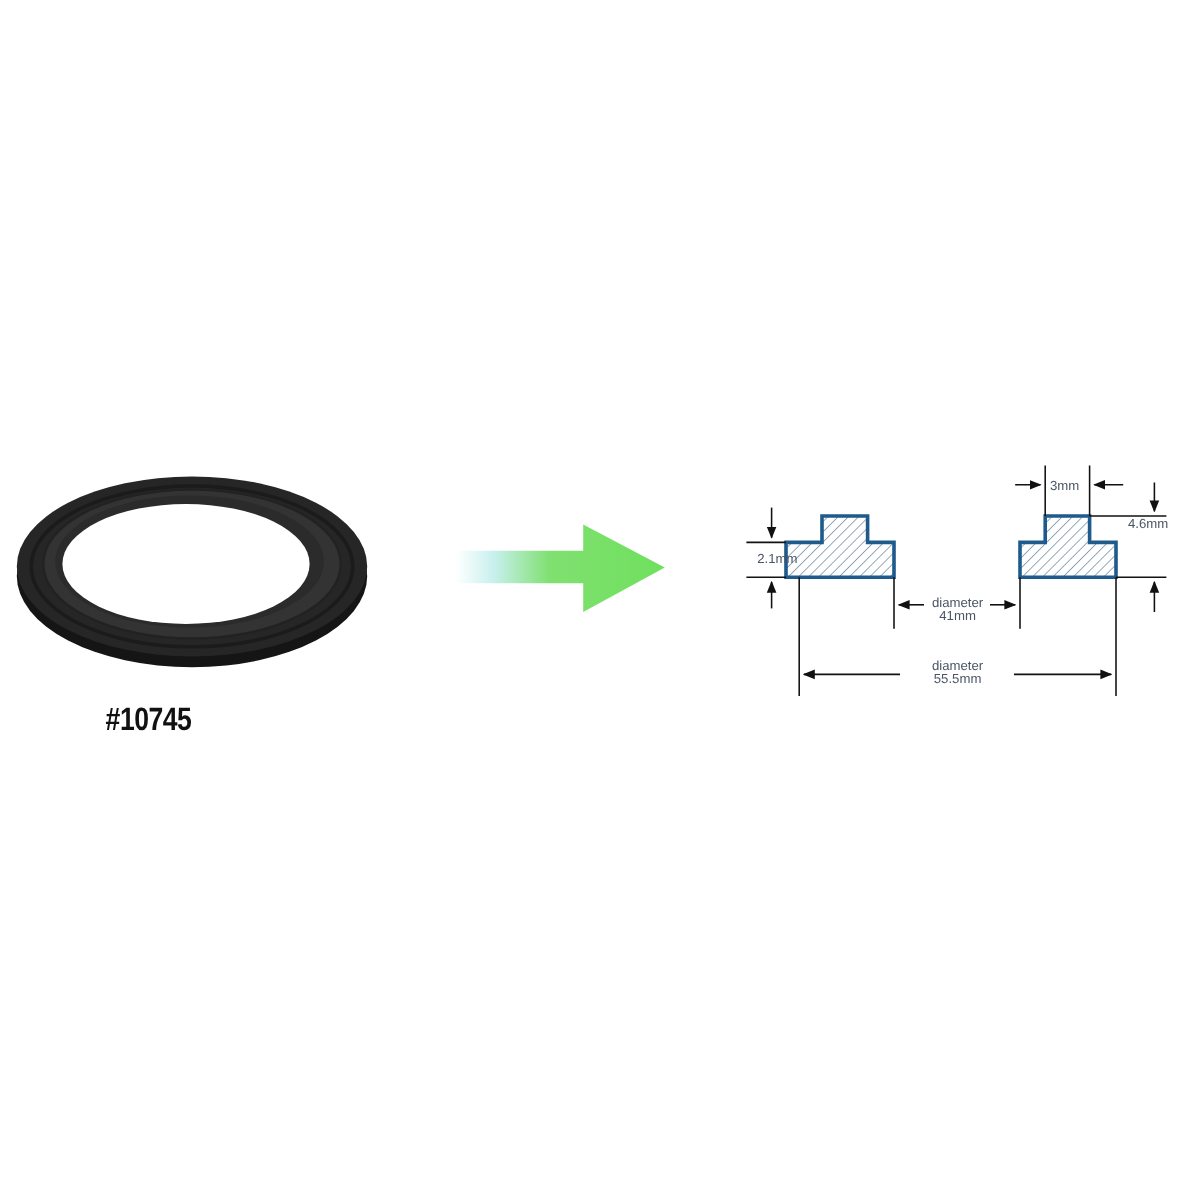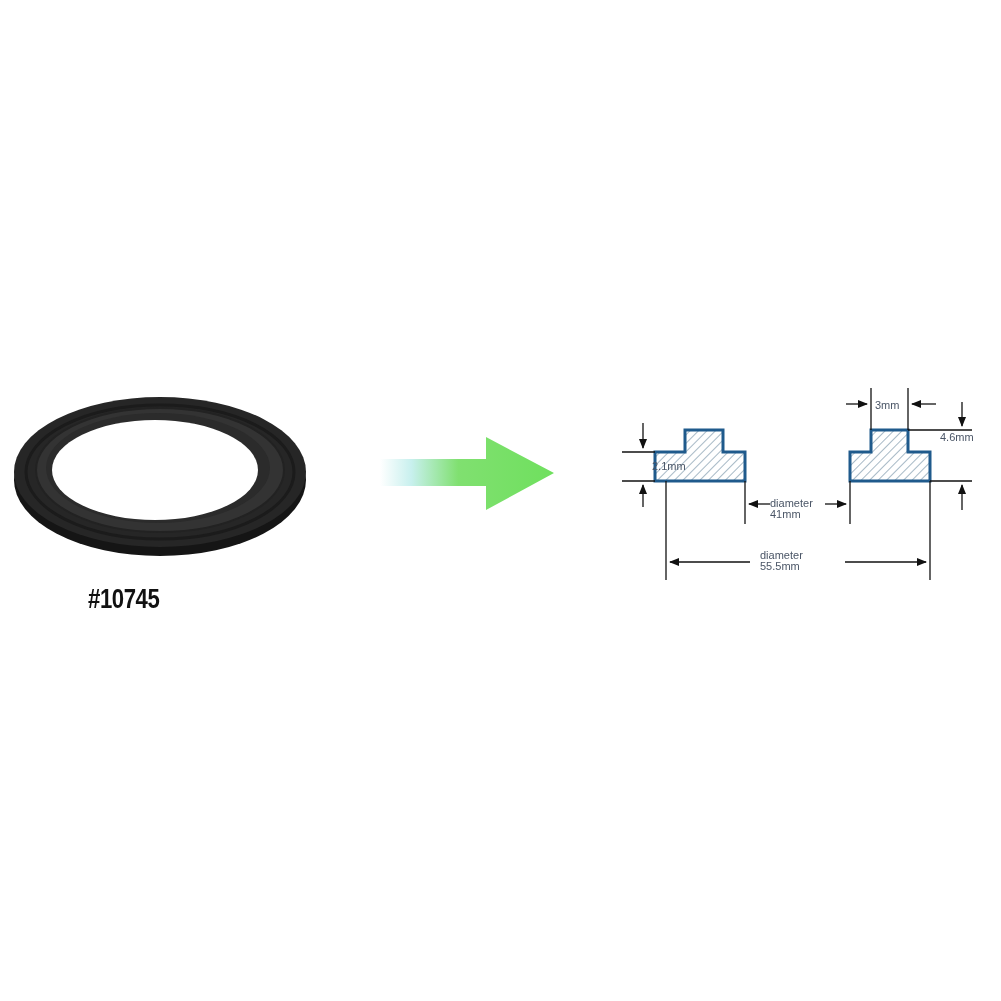--- a/index.html
+++ b/index.html
@@ -4,21 +4,21 @@
 <style>
   html, body { margin: 0; padding: 0; background: #ffffff; }
   body { width: 1001px; height: 1001px; position: relative; overflow: hidden;
          font-family: "Liberation Sans", sans-serif; }
   .abs { position: absolute; }
   svg { position: absolute; left: 0; top: 0; }
   .part-label { position: absolute; left: 88px; top: 584px; font-family: "Liberation Sans", sans-serif;
                 font-weight: bold; font-size: 27px; color: #111; letter-spacing: -0.5px;
                 transform: scaleX(0.82); transform-origin: left top; }
   .dim { position: absolute; font-family: "Liberation Sans", sans-serif; font-size: 11px; color: #4a5566;
-         line-height: 11px; text-align: left; white-space: nowrap; }
+         line-height: 11px; text-align: center; white-space: nowrap; }
 </style>
 </head>
 <body>
 
 <div class="abs" style="left:0;top:380px;width:320px;height:200px;">
   <svg width="320" height="200" viewBox="0 0 320 200">
     <defs>
       <radialGradient id="gk" cx="50%" cy="45%" r="60%">
         <stop offset="0%" stop-color="#3a3a3a"></stop>
         <stop offset="100%" stop-color="#1a1a1a"></stop>
@@ -99,21 +99,21 @@
       <line x1="962" y1="510" x2="962" y2="485" marker-end="url(#ah)"></line>
 
       <line x1="770" y1="504" x2="749" y2="504" marker-end="url(#ah)"></line>
       <line x1="825" y1="504" x2="846" y2="504" marker-end="url(#ah)"></line>
 
       <line x1="750" y1="562" x2="670" y2="562" marker-end="url(#ah)"></line>
       <line x1="845" y1="562" x2="926" y2="562" marker-end="url(#ah)"></line>
     </g>
   </svg>
 
-  <div class="dim" style="left:652px;top:461px;">2.1mm</div>
+  <div class="dim" style="left:631px;top:461px;">2.1mm</div>
   <div class="dim" style="left:875px;top:400px;">3mm</div>
   <div class="dim" style="left:940px;top:432px;">4.6mm</div>
   <div class="dim" style="left:770px;top:498px;width:56px;">
     <div>diameter</div>
     <div>41mm</div>
   </div>
   <div class="dim" style="left:760px;top:550px;width:76px;">
     <div>diameter</div>
     <div>55.5mm</div>
   </div>

